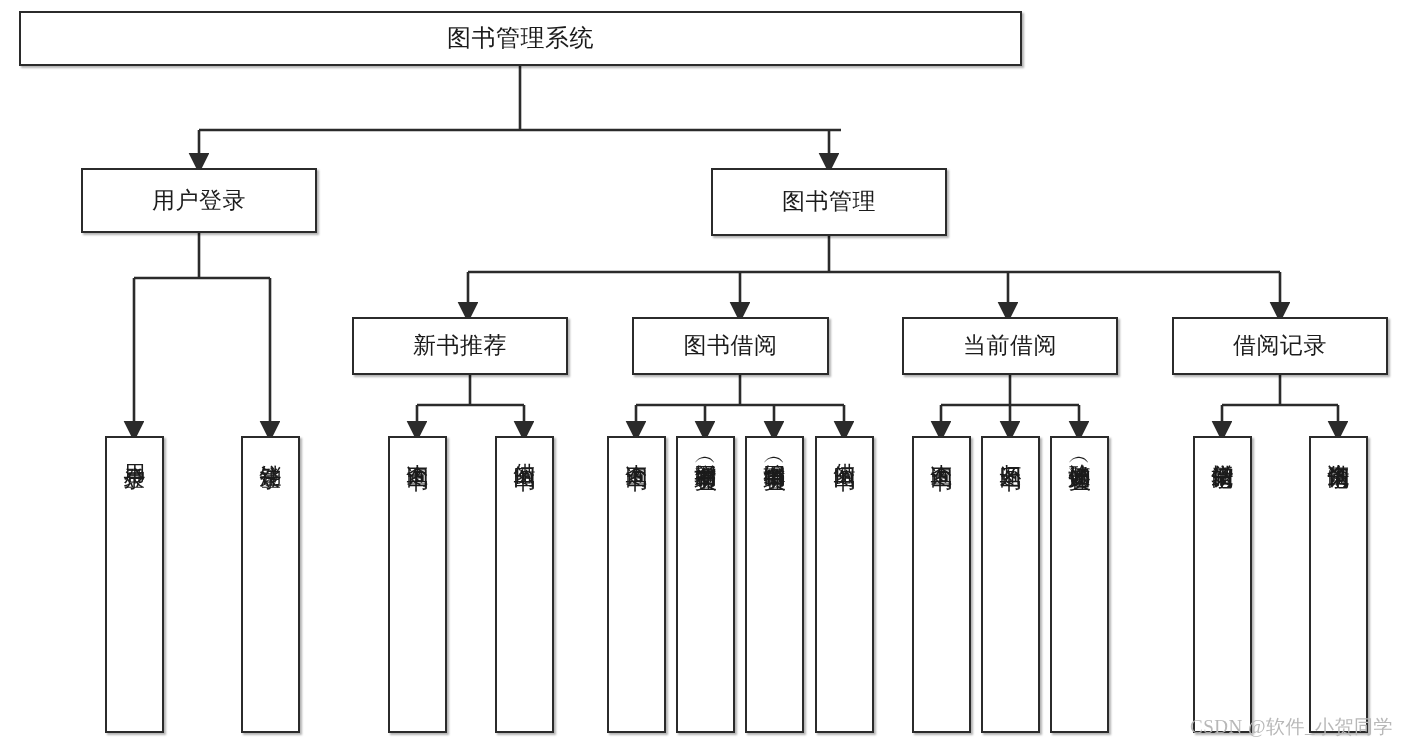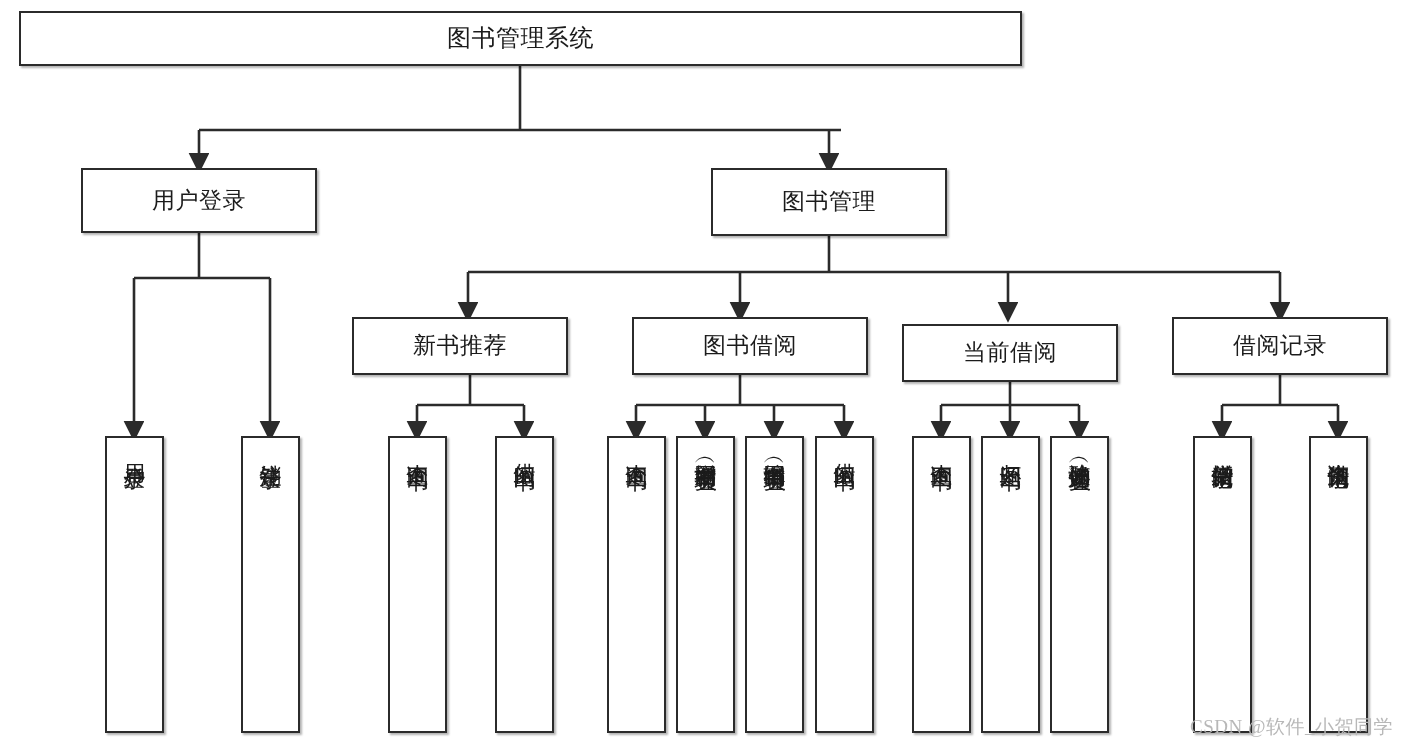--- a/index.html
+++ b/index.html
@@ -142,24 +142,24 @@
   <div class="node horiz" style="left:81px; top:168px; width:236px; height:65px;">
     <span class="label">用户登录</span>
   </div>
   <div class="node horiz" style="left:711px; top:168px; width:236px; height:68px;">
     <span class="label">图书管理</span>
   </div>
 
   <div class="node horiz" style="left:352px; top:317px; width:216px; height:58px;">
     <span class="label">新书推荐</span>
   </div>
-  <div class="node horiz" style="left:632px; top:317px; width:236px; height:58px;">
+  <div class="node horiz" style="left:632px; top:317px; width:197px; height:58px;">
     <span class="label">图书借阅</span>
   </div>
-  <div class="node horiz" style="left:902px; top:324px; width:216px; height:58px;">
+  <div class="node horiz" style="left:902px; top:317px; width:216px; height:58px;">
     <span class="label">当前借阅</span>
   </div>
   <div class="node horiz" style="left:1172px; top:317px; width:216px; height:58px;">
     <span class="label">借阅记录</span>
   </div>
 
   <div class="node vert" style="left:105px; top:436px; width:59px; height:297px;">
     <span class="label">用户登录</span>
   </div>
   <div class="node vert" style="left:241px; top:436px; width:59px; height:297px;">

